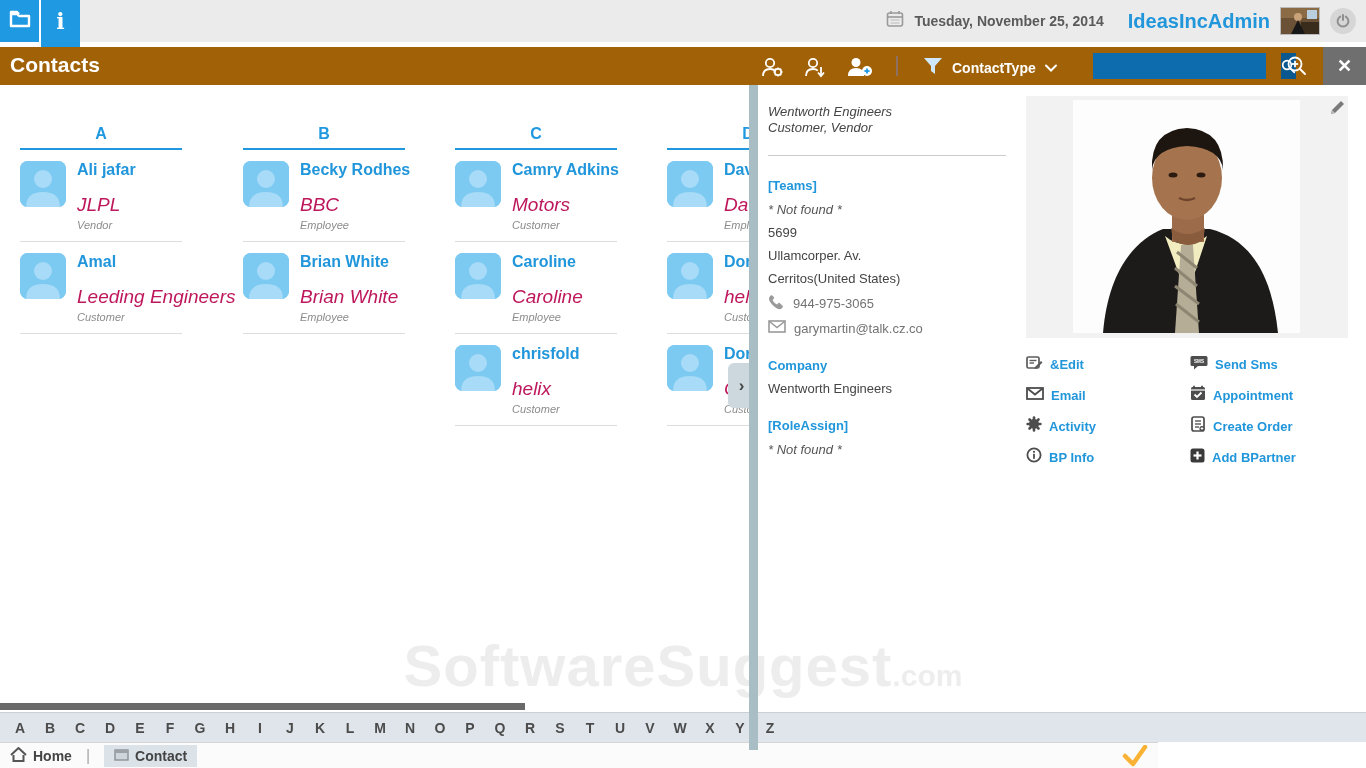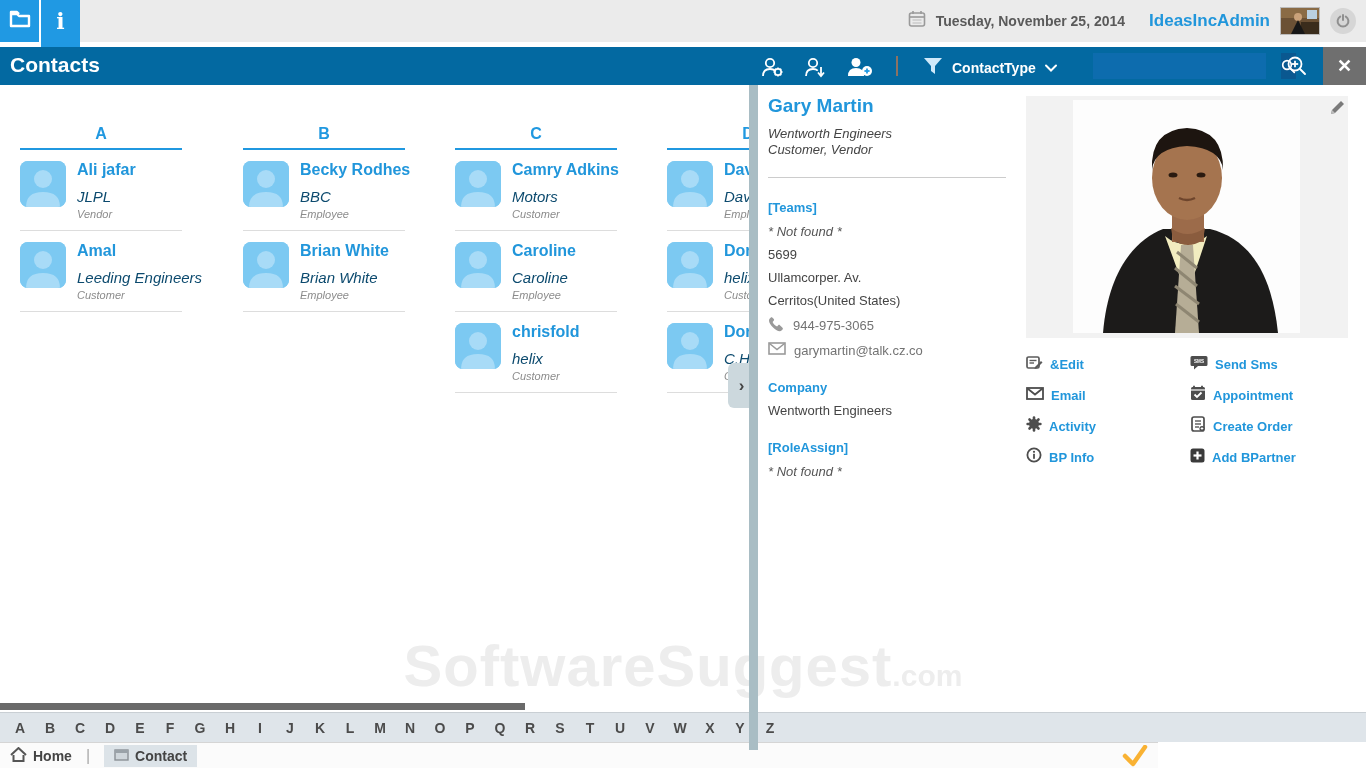--- a/index.html
+++ b/index.html
@@ -7,44 +7,44 @@
        font-family:"Liberation Sans", sans-serif;}
   
   .topbar{position:absolute;left:0;top:0;width:1366px;height:42px;background:#ebebeb;}
   .topbar-left{position:absolute;left:0;top:0;width:80px;height:42px;background:#2099e3;display:flex;}
   .tab-slot{width:39px;height:42px;display:flex;align-items:center;justify-content:center;}
   .tab-sep{width:2px;height:42px;background:#ffffff;}
   .blue-bridge{position:absolute;left:41px;top:42px;width:39px;height:5px;background:#2099e3;}
   .i-glyph{color:#fff;font:bold 22px "DejaVu Serif", serif;}
   .top-right{position:absolute;right:10px;top:0;height:42px;display:flex;align-items:center;gap:10px;}
   .date-txt{font-weight:bold;font-size:14px;color:#5a5a5a;}
-  .user-txt{font-weight:bold;font-size:17px;color:#2196db;margin-left:14px;}
+  .user-txt{font-weight:bold;font-size:20px;color:#2196db;margin-left:14px;}
   .mini-avatar{width:38px;height:26px;border:1px solid #bbb;display:block;}
   .power-btn{width:26px;height:26px;border-radius:50%;background:#d6d6d6;display:flex;align-items:center;justify-content:center;}
   
-  .header{position:absolute;left:0;top:47px;width:1366px;height:51px;background:#0369a1;}
+  .header{position:absolute;left:0;top:47px;width:1366px;height:51px;background:#a16207;}
   .header-title{position:absolute;left:10px;top:6px;color:#fff;font-size:21px;font-weight:bold;}
   .hicon{position:absolute;top:8px;width:30px;height:24px;display:flex;align-items:center;justify-content:center;}
   .hdr-sep{position:absolute;left:896px;top:9px;width:2px;height:20px;background:#8d7262;}
   .filter-wrap{position:absolute;left:922px;top:8px;display:flex;align-items:center;gap:8px;}
   .filter-label{color:#fff;font-weight:bold;font-size:14px;}
   .search-box{position:absolute;left:1093px;top:6px;width:173px;height:26px;background:#0d6cae;display:flex;}
   .search-input{flex:1;background:transparent;border:none;outline:none;color:#fff;font-size:13px;padding:0 6px;}
   .search-btn{width:27px;height:26px;background:#0a5890;display:flex;align-items:center;justify-content:center;}
   .zoom-btn{position:absolute;left:1283px;top:7px;width:28px;height:24px;display:flex;align-items:center;justify-content:center;}
   .close-btn{position:absolute;left:1323px;top:0;width:43px;height:38px;background:#6f6f6f;display:flex;align-items:center;justify-content:center;color:#fff;font-size:18px;font-weight:bold;}
   
   .content{position:absolute;left:0;top:85px;width:1366px;height:627px;background:#fff;}
   .col{position:absolute;top:40px;width:162px;}
   .col-letter{color:#2098e0;font-weight:bold;font-size:16px;text-align:center;padding-bottom:5px;border-bottom:2px solid #2098e0;}
   .card{display:flex;padding:11px 0 10px 0;border-bottom:1px solid #ddd;}
   .avatar{width:46px;height:46px;border-radius:8px;background:#7cc9f2;overflow:hidden;flex:none;}
   .card-text{margin-left:11px;min-width:0;}
   .c-name{color:#2196db;font-weight:bold;font-size:16px;white-space:nowrap;}
-  .c-company{color:#0c4a6e;font-style:italic;font-size:15px;margin-top:9px;white-space:nowrap;}
+  .c-company{color:#be185d;font-style:italic;font-size:19px;margin-top:15px;white-space:nowrap;}
   .c-type{color:#8c8c8c;font-style:italic;font-size:11px;margin-top:3px;white-space:nowrap;}
   .hscroll-thumb{position:absolute;left:0;top:618px;width:525px;height:7px;background:#6a6a6a;}
   .expand-btn{position:absolute;left:728px;top:278px;width:27px;height:45px;background:#ccd8dd;border-radius:6px 0 0 6px;display:flex;align-items:center;justify-content:center;color:#444;font-size:17px;font-weight:bold;}
   .watermark{position:absolute;left:683px;top:547px;transform:translateX(-50%);white-space:nowrap;color:#ededed;font-weight:bold;z-index:3;pointer-events:none;}
   .wm-main{font-size:58px;letter-spacing:1px;}
   .wm-suffix{font-size:30px;}
   
   .vdivider{position:absolute;left:749px;top:85px;width:9px;height:665px;background:#a9bdc4;z-index:5;}
   .panel{position:absolute;left:758px;top:85px;width:608px;height:627px;background:#fff;z-index:2;}
   .pleft{position:absolute;left:10px;top:10px;width:250px;}
@@ -375,21 +375,20 @@
   </div>
   <div class="hscroll-thumb"></div>
   <div class="expand-btn">
     <span>›</span>
   </div>
 </div>
 
 <div class="vdivider"></div>
 <div class="panel">
   <div class="pleft">
-    <div class="p-name">Gary Martin</div>
     <div class="p-company">Wentworth Engineers</div>
     <div class="p-roles">Customer, Vendor</div>
     <hr class="p-hr">
     <div class="p-sec">[Teams]</div>
     <div class="p-nf">* Not found *</div>
     <div class="p-line">5699</div>
     <div class="p-line">Ullamcorper. Av.</div>
     <div class="p-line">Cerritos(United States)</div>
     <div class="p-icon-row">
       <span>

